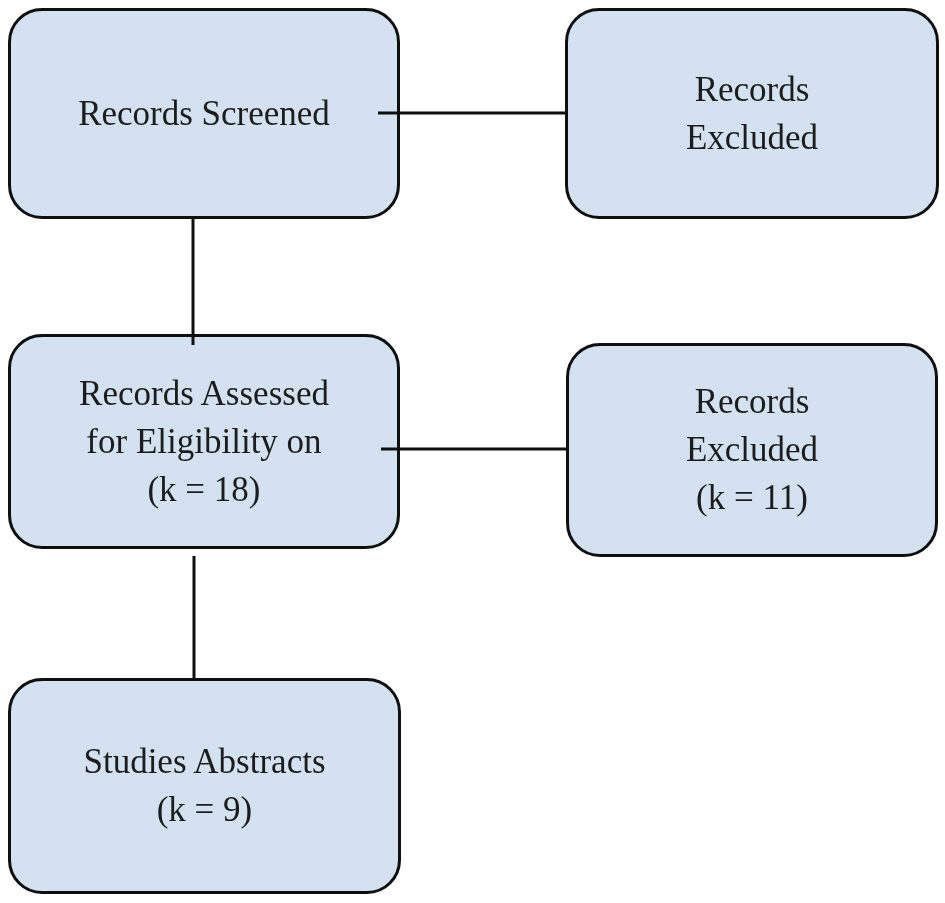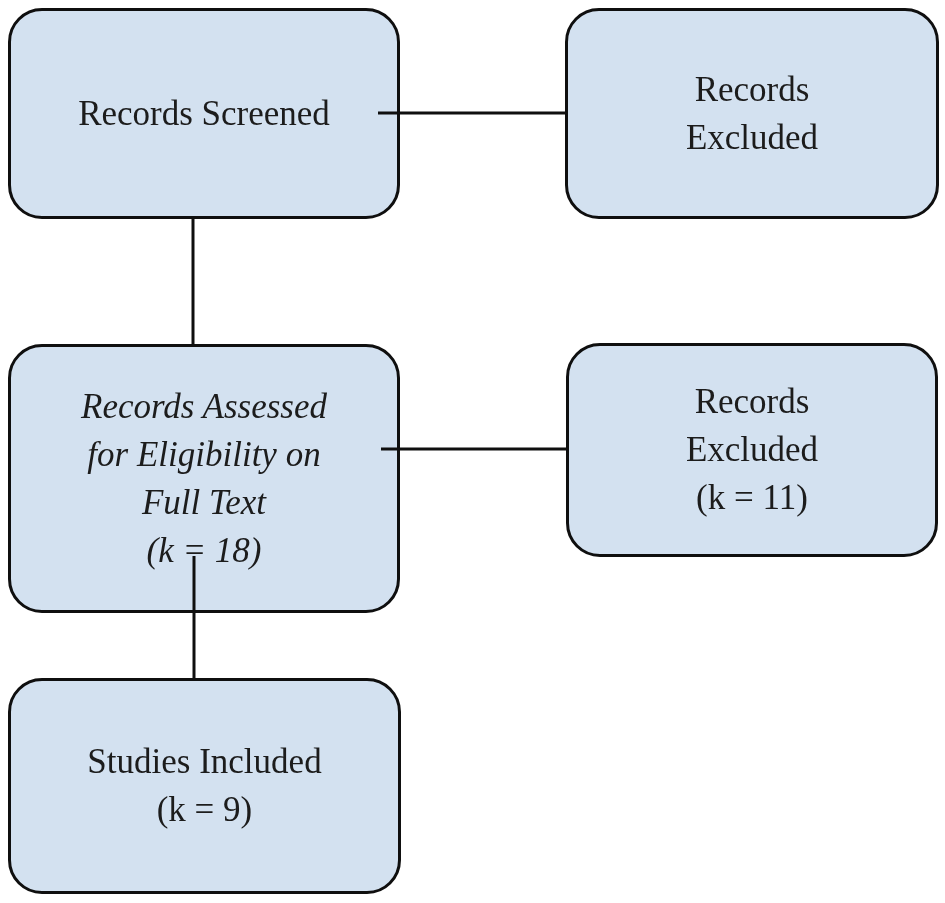--- a/index.html
+++ b/index.html
@@ -30,21 +30,21 @@
     font-size: 35px;
     line-height: 48px;
     z-index: 1;
   }
   .flow-box span {
     display: block;
     white-space: nowrap;
   }
   #box-screened  { left: 8px;   top: 8px;   width: 392px; height: 211px; }
   #box-excluded-1{ left: 565px; top: 8px;   width: 374px; height: 211px; }
-  #box-assessed  { left: 8px;   top: 344px; width: 392px; height: 269px; font-style: italic; }
+  #box-assessed  { left: 8px;   top: 334px; width: 392px; height: 215px; }
   #box-excluded-2{ left: 566px; top: 343px; width: 372px; height: 214px; }
   #box-included  { left: 8px;   top: 678px; width: 393px; height: 216px; }
   .connectors {
     position: absolute;
     left: 0;
     top: 0;
     z-index: 2;
     pointer-events: none;
   }
   .connectors line {
@@ -62,32 +62,31 @@
   </div>
 
   <div class="flow-box" id="box-excluded-1">
     <span>Records</span>
     <span>Excluded</span>
   </div>
 
   <div class="flow-box" id="box-assessed">
     <span>Records Assessed</span>
     <span>for Eligibility on</span>
-    <span>Full Text</span>
     <span>(k = 18)</span>
   </div>
 
   <div class="flow-box" id="box-excluded-2">
     <span>Records</span>
     <span>Excluded</span>
     <span>(k = 11)</span>
   </div>
 
   <div class="flow-box" id="box-included">
-    <span>Studies Included</span>
+    <span>Studies Abstracts</span>
     <span>(k = 9)</span>
   </div>
 
   <svg class="connectors" width="945" height="903" viewBox="0 0 945 903">
     <line x1="378" y1="113" x2="567" y2="113"></line>
     <line x1="193" y1="218" x2="193" y2="345"></line>
     <line x1="381" y1="449" x2="568" y2="449"></line>
     <line x1="194" y1="556" x2="194" y2="680"></line>
   </svg>
 

